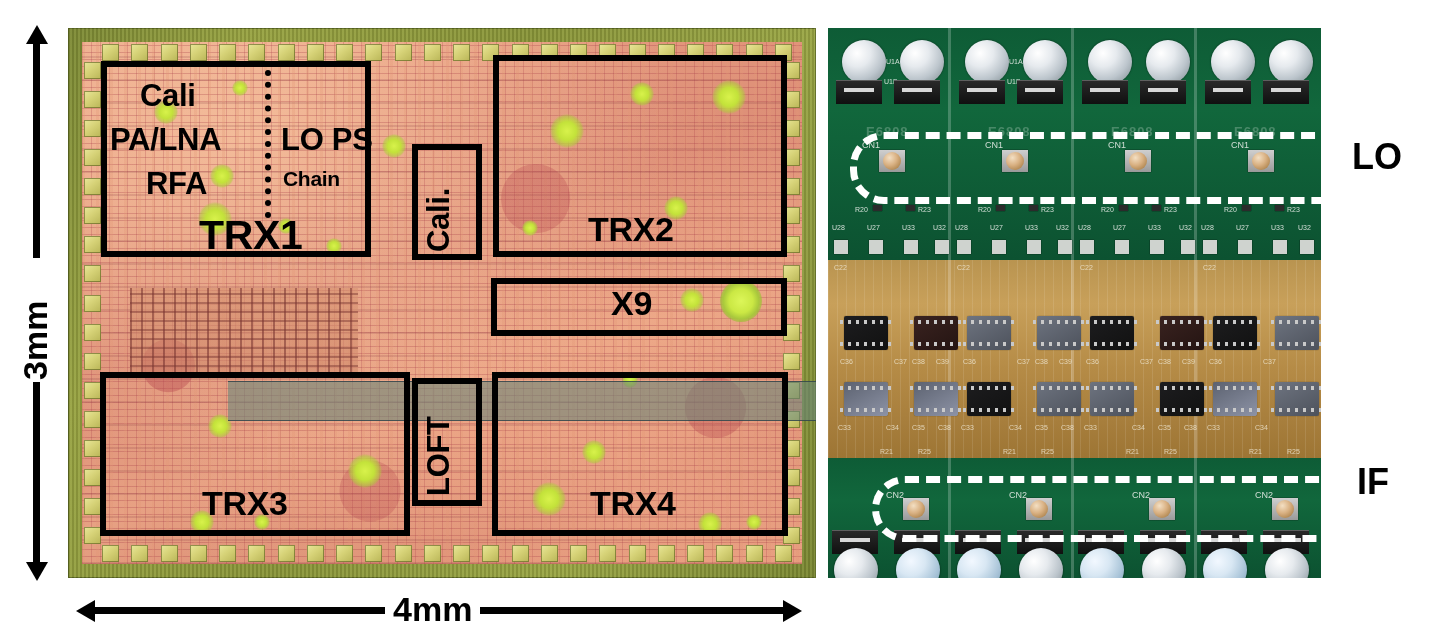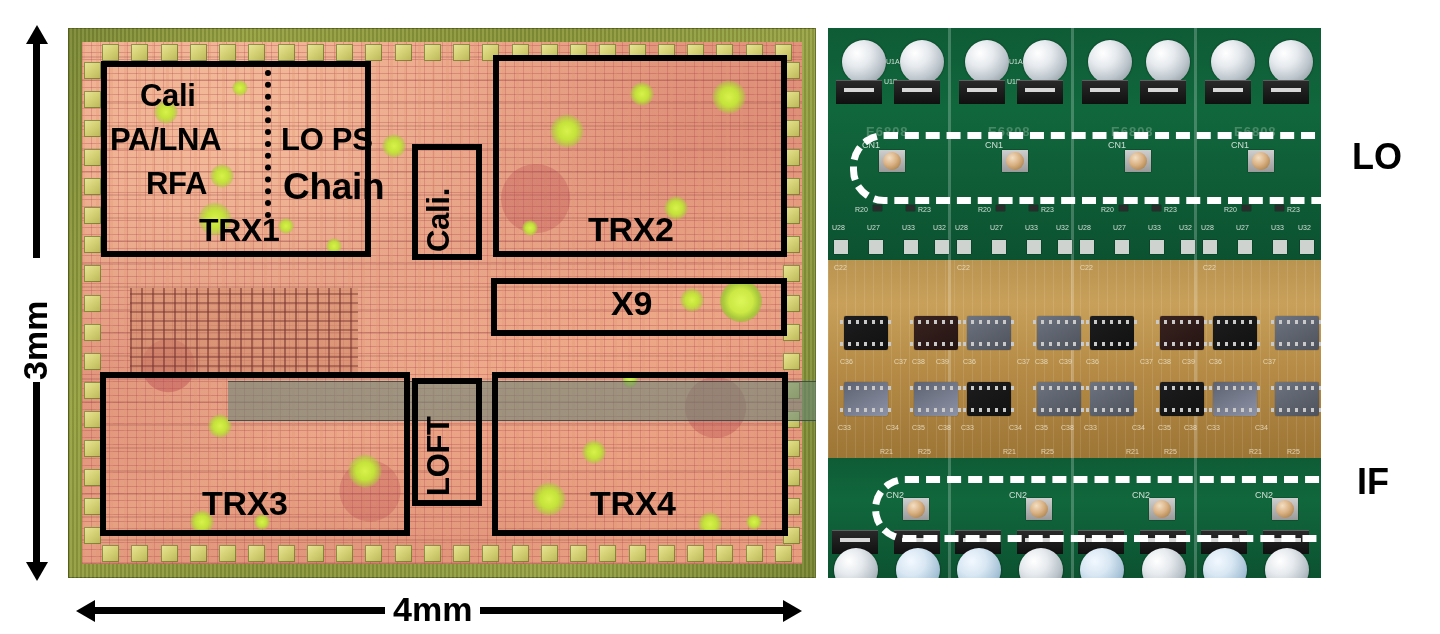--- a/index.html
+++ b/index.html
@@ -291,22 +291,22 @@
     <div class="blk" style="left:32px;top:344px;width:310px;height:164px"></div>
 
     <div class="blk" style="left:344px;top:350px;width:70px;height:128px"></div>
 
     <div class="blk" style="left:424px;top:344px;width:296px;height:164px"></div>
 
     <div class="blk-lbl" style="left:72px;top:52px;font-size:31px">Cali</div>
     <div class="blk-lbl" style="left:42px;top:96px;font-size:31px">PA/LNA</div>
     <div class="blk-lbl" style="left:78px;top:140px;font-size:31px">RFA</div>
     <div class="blk-lbl" style="left:213px;top:96px;font-size:31px">LO PS</div>
-    <div class="blk-lbl" style="left:215px;top:140px;font-size:37px">Chain</div>
-    <div class="blk-lbl" style="left:131px;top:186px;font-size:32px">TRX1</div>
+    <div class="blk-lbl" style="left:215px;top:140px;font-size:21px">Chain</div>
+    <div class="blk-lbl" style="left:131px;top:186px;font-size:41px">TRX1</div>
 
     <div class="blk-lbl vert" style="left:355px;top:128px;font-size:31px;height:96px">Cali.</div>
 
     <div class="blk-lbl" style="left:520px;top:184px;font-size:34px">TRX2</div>
 
     <div class="blk-lbl" style="left:543px;top:258px;font-size:34px">X9</div>
 
     <div class="blk-lbl" style="left:134px;top:458px;font-size:34px">TRX3</div>
 
     <div class="blk-lbl vert" style="left:355px;top:364px;font-size:31px;height:104px">LOFT</div>

